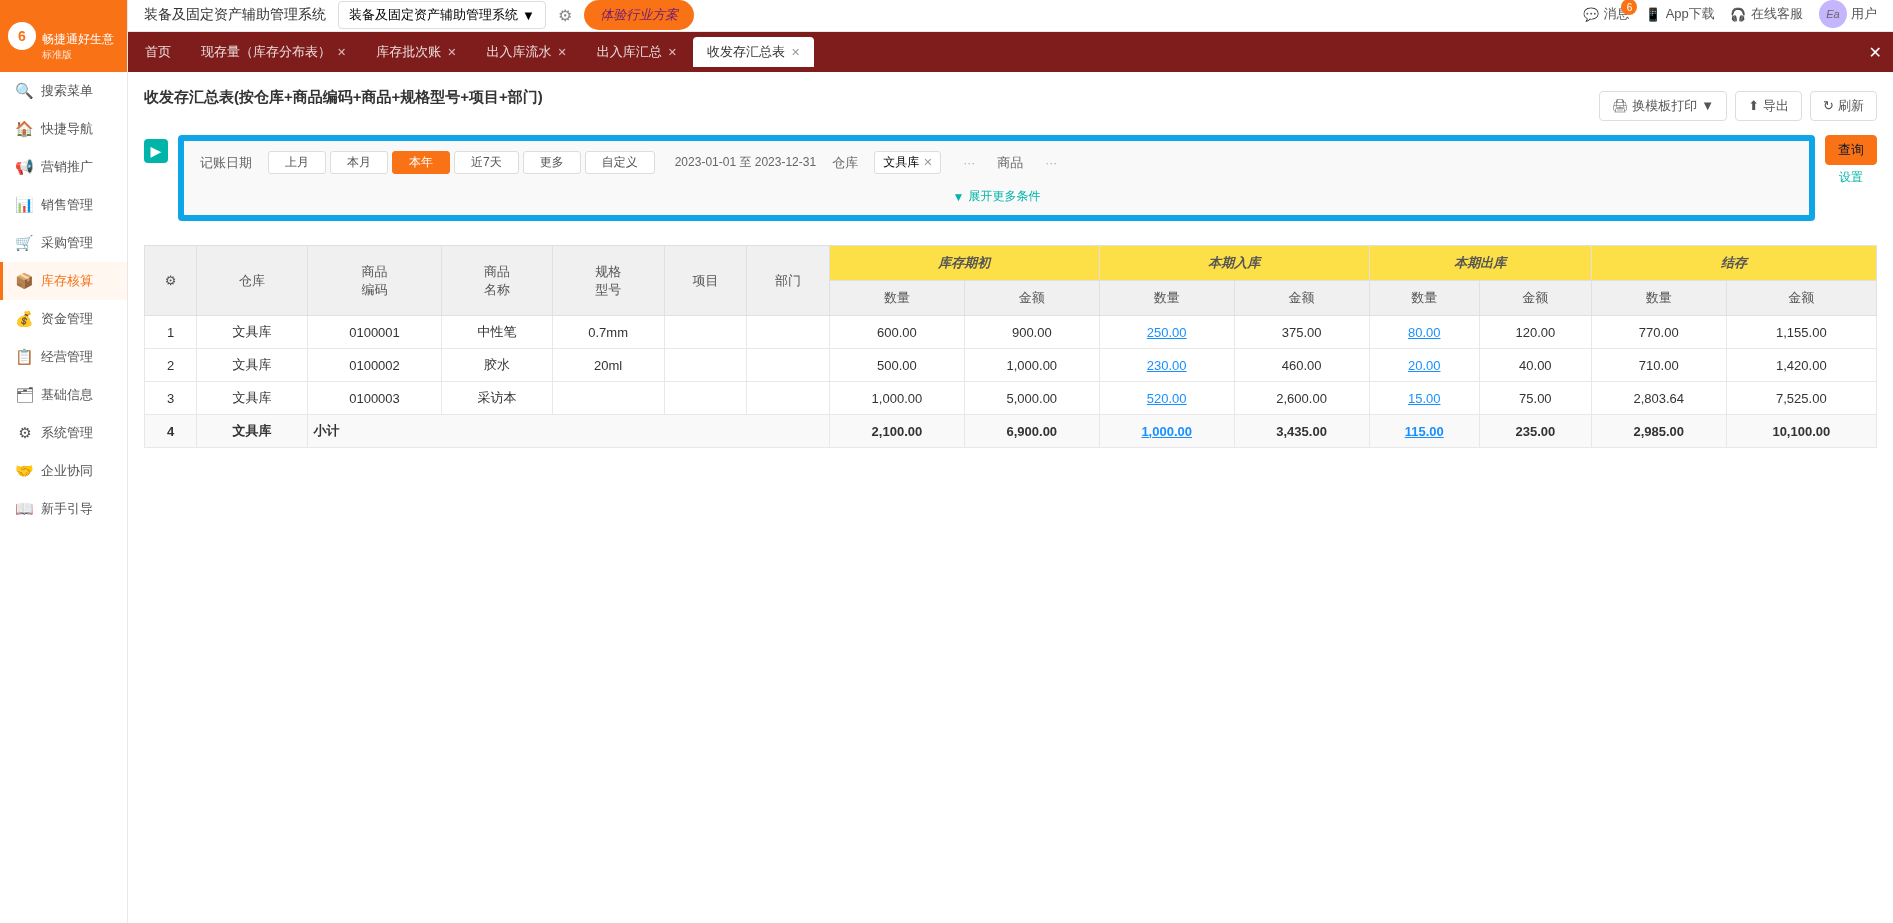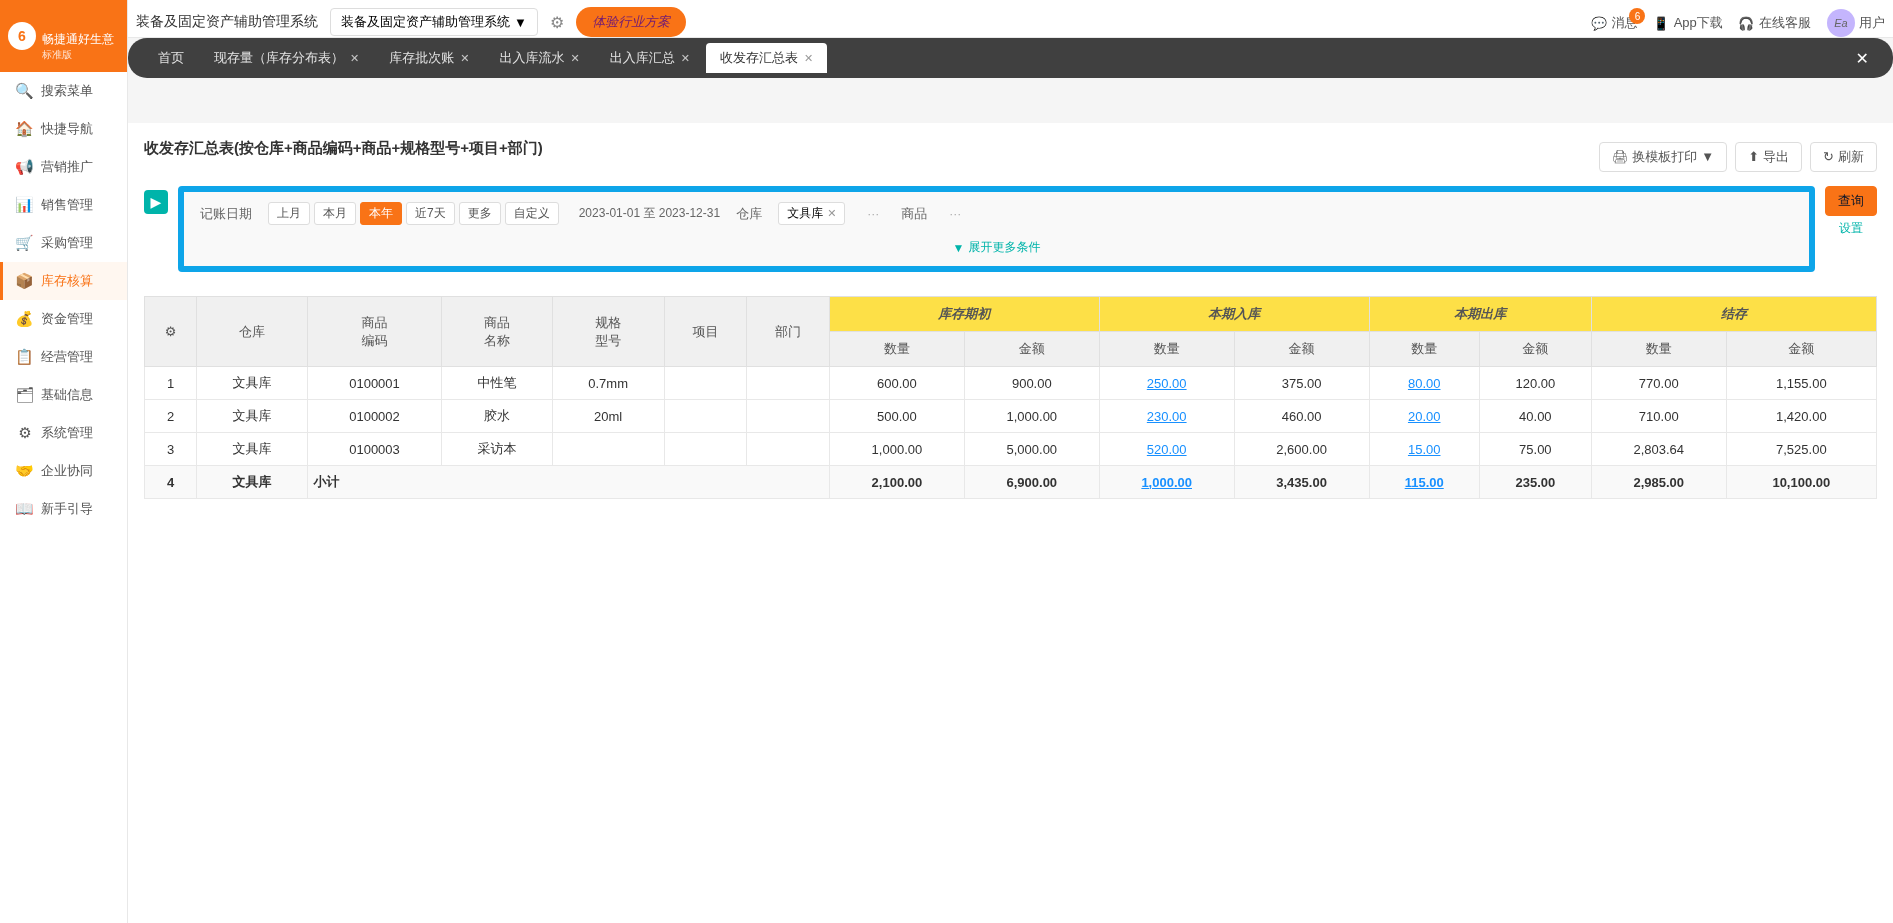--- a/index.html
+++ b/index.html
@@ -13,50 +13,50 @@
     .sidebar-logo .logo-badge { font-size: 10px; color: rgba(255,255,255,0.8); }
     .sidebar-nav { flex: 1; overflow-y: auto; }
     .sidebar-item { display: flex; align-items: center; gap: 6px; padding: 10px 12px; cursor: pointer; color: #555; font-size: 13px; border-left: 3px solid transparent; }
     .sidebar-item.active { background: #fff7f0; color: #f97316; border-left-color: #f97316; }
     .sidebar-item .item-icon { font-size: 15px; width: 20px; text-align: center; }
 
     
     .main { flex: 1; display: flex; flex-direction: column; overflow: hidden; }
 
     
-    .top-header { background: white; border-bottom: 1px solid #e8e8e8; display: flex; align-items: flex-end; padding: 0 8px; height: 38px; justify-content: space-between; flex-shrink: 0; }
+    .top-header { background: white; border-bottom: 1px solid #e8e8e8; display: flex; align-items: flex-start; padding: 0 16px; height: 32px; justify-content: space-between; flex-shrink: 0; }
     .top-header-left { display: flex; align-items: center; gap: 12px; }
     .system-title { font-size: 14px; color: #333; }
     .system-selector { display: flex; align-items: center; gap: 4px; border: 1px solid #ddd; padding: 4px 10px; border-radius: 4px; cursor: pointer; }
     .experience-btn { background: #f97316; color: #701a75; border: none; padding: 6px 16px; border-radius: 15px; cursor: pointer; font-size: 13px; font-style: italic; }
     .top-header-right { display: flex; align-items: center; gap: 16px; color: #555; font-size: 13px; }
     .top-header-right .icon-item { display: flex; align-items: center; gap: 4px; cursor: pointer; position: relative; }
     .badge { background: #f97316; color: white; border-radius: 50%; width: 16px; height: 16px; font-size: 10px; display: flex; align-items: center; justify-content: center; position: absolute; top: -6px; right: -8px; }
     .user-avatar { width: 28px; height: 28px; background: #c4b5fd; border-radius: 50%; display: flex; align-items: center; justify-content: center; font-size: 11px; color: #666; font-style: italic; }
 
     
-    .tab-bar { background: #404040; display: flex; align-items: center; padding: 0 16px; height: 40px; flex-shrink: 0; gap: 2px; border-radius: 19px; }
+    .tab-bar { background: #7f1d1d; display: flex; align-items: center; padding: 0 3px; height: 40px; flex-shrink: 0; gap: 2px; }
     .tab-item { display: flex; align-items: center; gap: 6px; padding: 6px 14px; border-radius: 4px 4px 0 0; cursor: pointer; font-size: 13px; color: rgba(255,255,255,0.85); white-space: nowrap; }
     .tab-item.active { background: white; color: #333; }
     .tab-close { font-size: 11px; color: rgba(255,255,255,0.7); cursor: pointer; }
     .tab-item.active .tab-close { color: #999; }
     .tab-close-window { margin-left: auto; color: white; cursor: pointer; font-size: 16px; padding: 0 8px; }
 
     
-    .page-content { flex: 1; background: white; overflow-y: auto; padding: 16px; margin-top: 45px; }
+    .page-content { flex: 1; background: white; overflow-y: auto; padding: 16px; }
 
     
     .page-title { font-size: 15px; font-weight: bold; color: #333; margin-bottom: 16px; }
 
     
     .filter-bar { background: #f9f9f9; border: 6px solid #0ea5e9; border-radius: 4px; padding: 10px 16px; margin-bottom: 12px; }
     .filter-row { display: flex; align-items: center; gap: 16px; flex-wrap: wrap; }
     .filter-label { color: #666; font-size: 13px; white-space: nowrap; }
     .date-btns { display: flex; align-items: center; gap: 4px; }
-    .date-btn { padding: 2px 8px; border: 1px solid #ddd; border-radius: 3px; cursor: pointer; font-size: 12px; color: #555; background: white; }
+    .date-btn { padding: 2px 16px; border: 1px solid #ddd; border-radius: 3px; cursor: pointer; font-size: 12px; color: #555; background: white; }
     .date-btn.active { background: #f97316; color: white; border-color: #f97316; }
     .date-range { font-size: 12px; color: #666; margin-left: 4px; }
     .warehouse-tag { display: flex; align-items: center; gap: 4px; background: white; border: 1px solid #ddd; border-radius: 3px; padding: 2px 8px; font-size: 12px; }
     .warehouse-tag .remove { cursor: pointer; color: #999; font-size: 11px; }
     .more-btn { color: #aaa; cursor: pointer; font-size: 12px; padding: 2px 6px; }
     .expand-btn { display: flex; align-items: center; gap: 4px; color: #00b4aa; cursor: pointer; font-size: 12px; margin-top: 6px; }
     .action-btn { display: flex; align-items: center; gap: 4px; padding: 5px 12px; border: 1px solid #ddd; border-radius: 4px; cursor: pointer; font-size: 13px; background: white; color: #555; }
     .query-btn { background: #f97316; color: #0f172a; border-color: #f97316; }
     .settings-btn { border: none; background: none; color: #00b4aa; font-size: 12px; cursor: pointer; }
 

